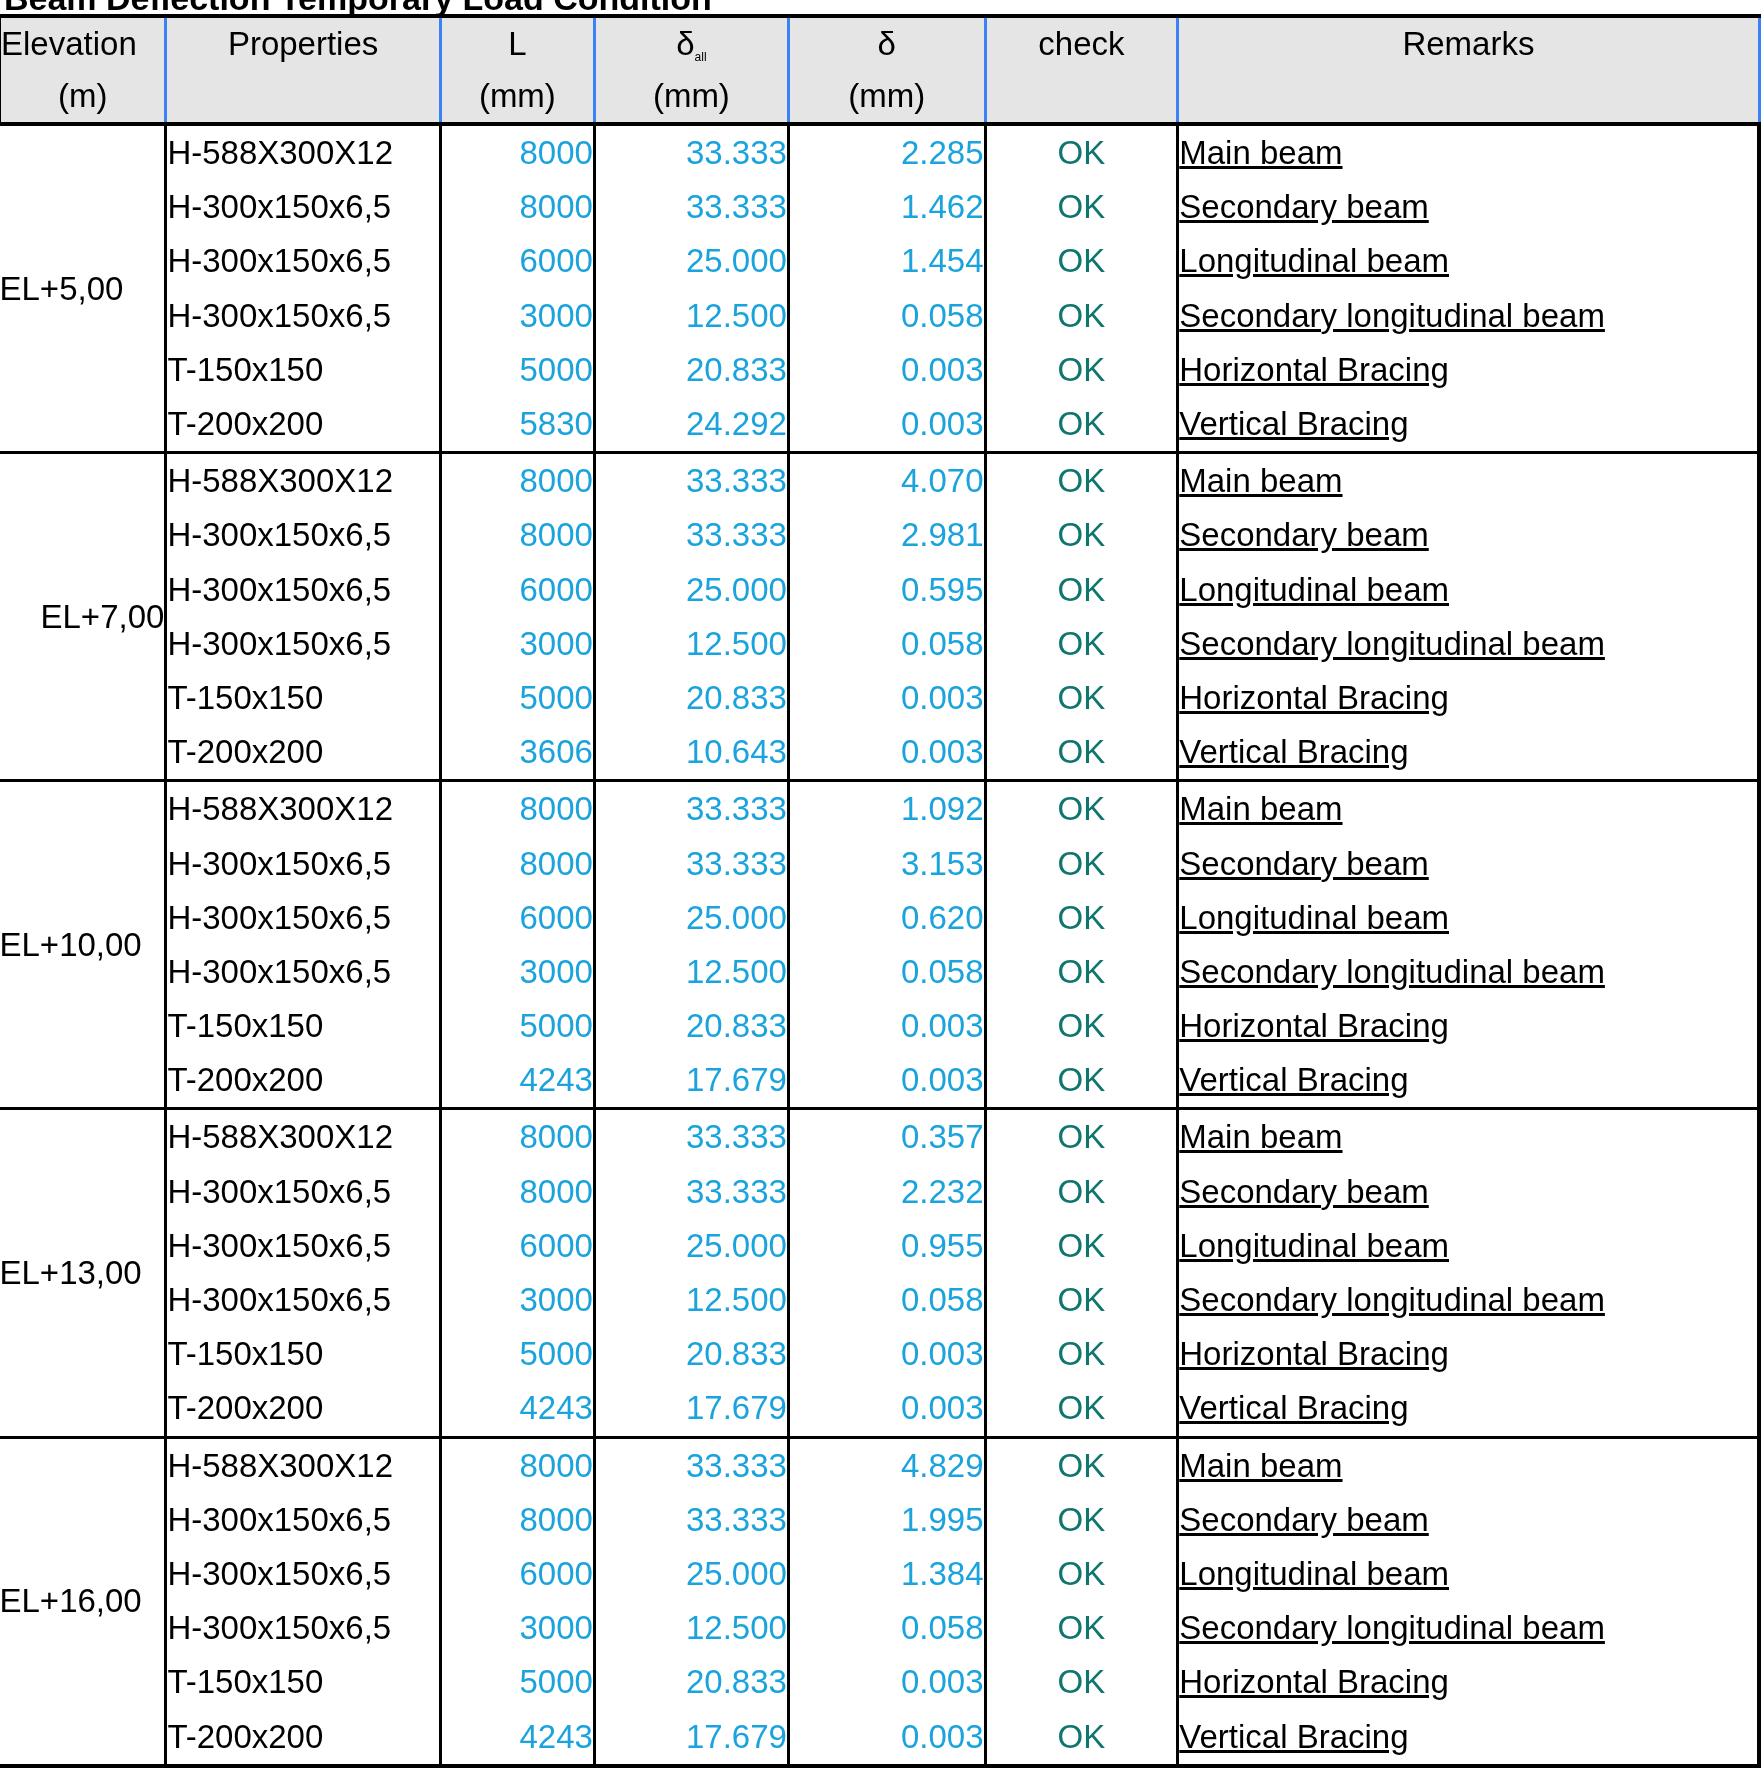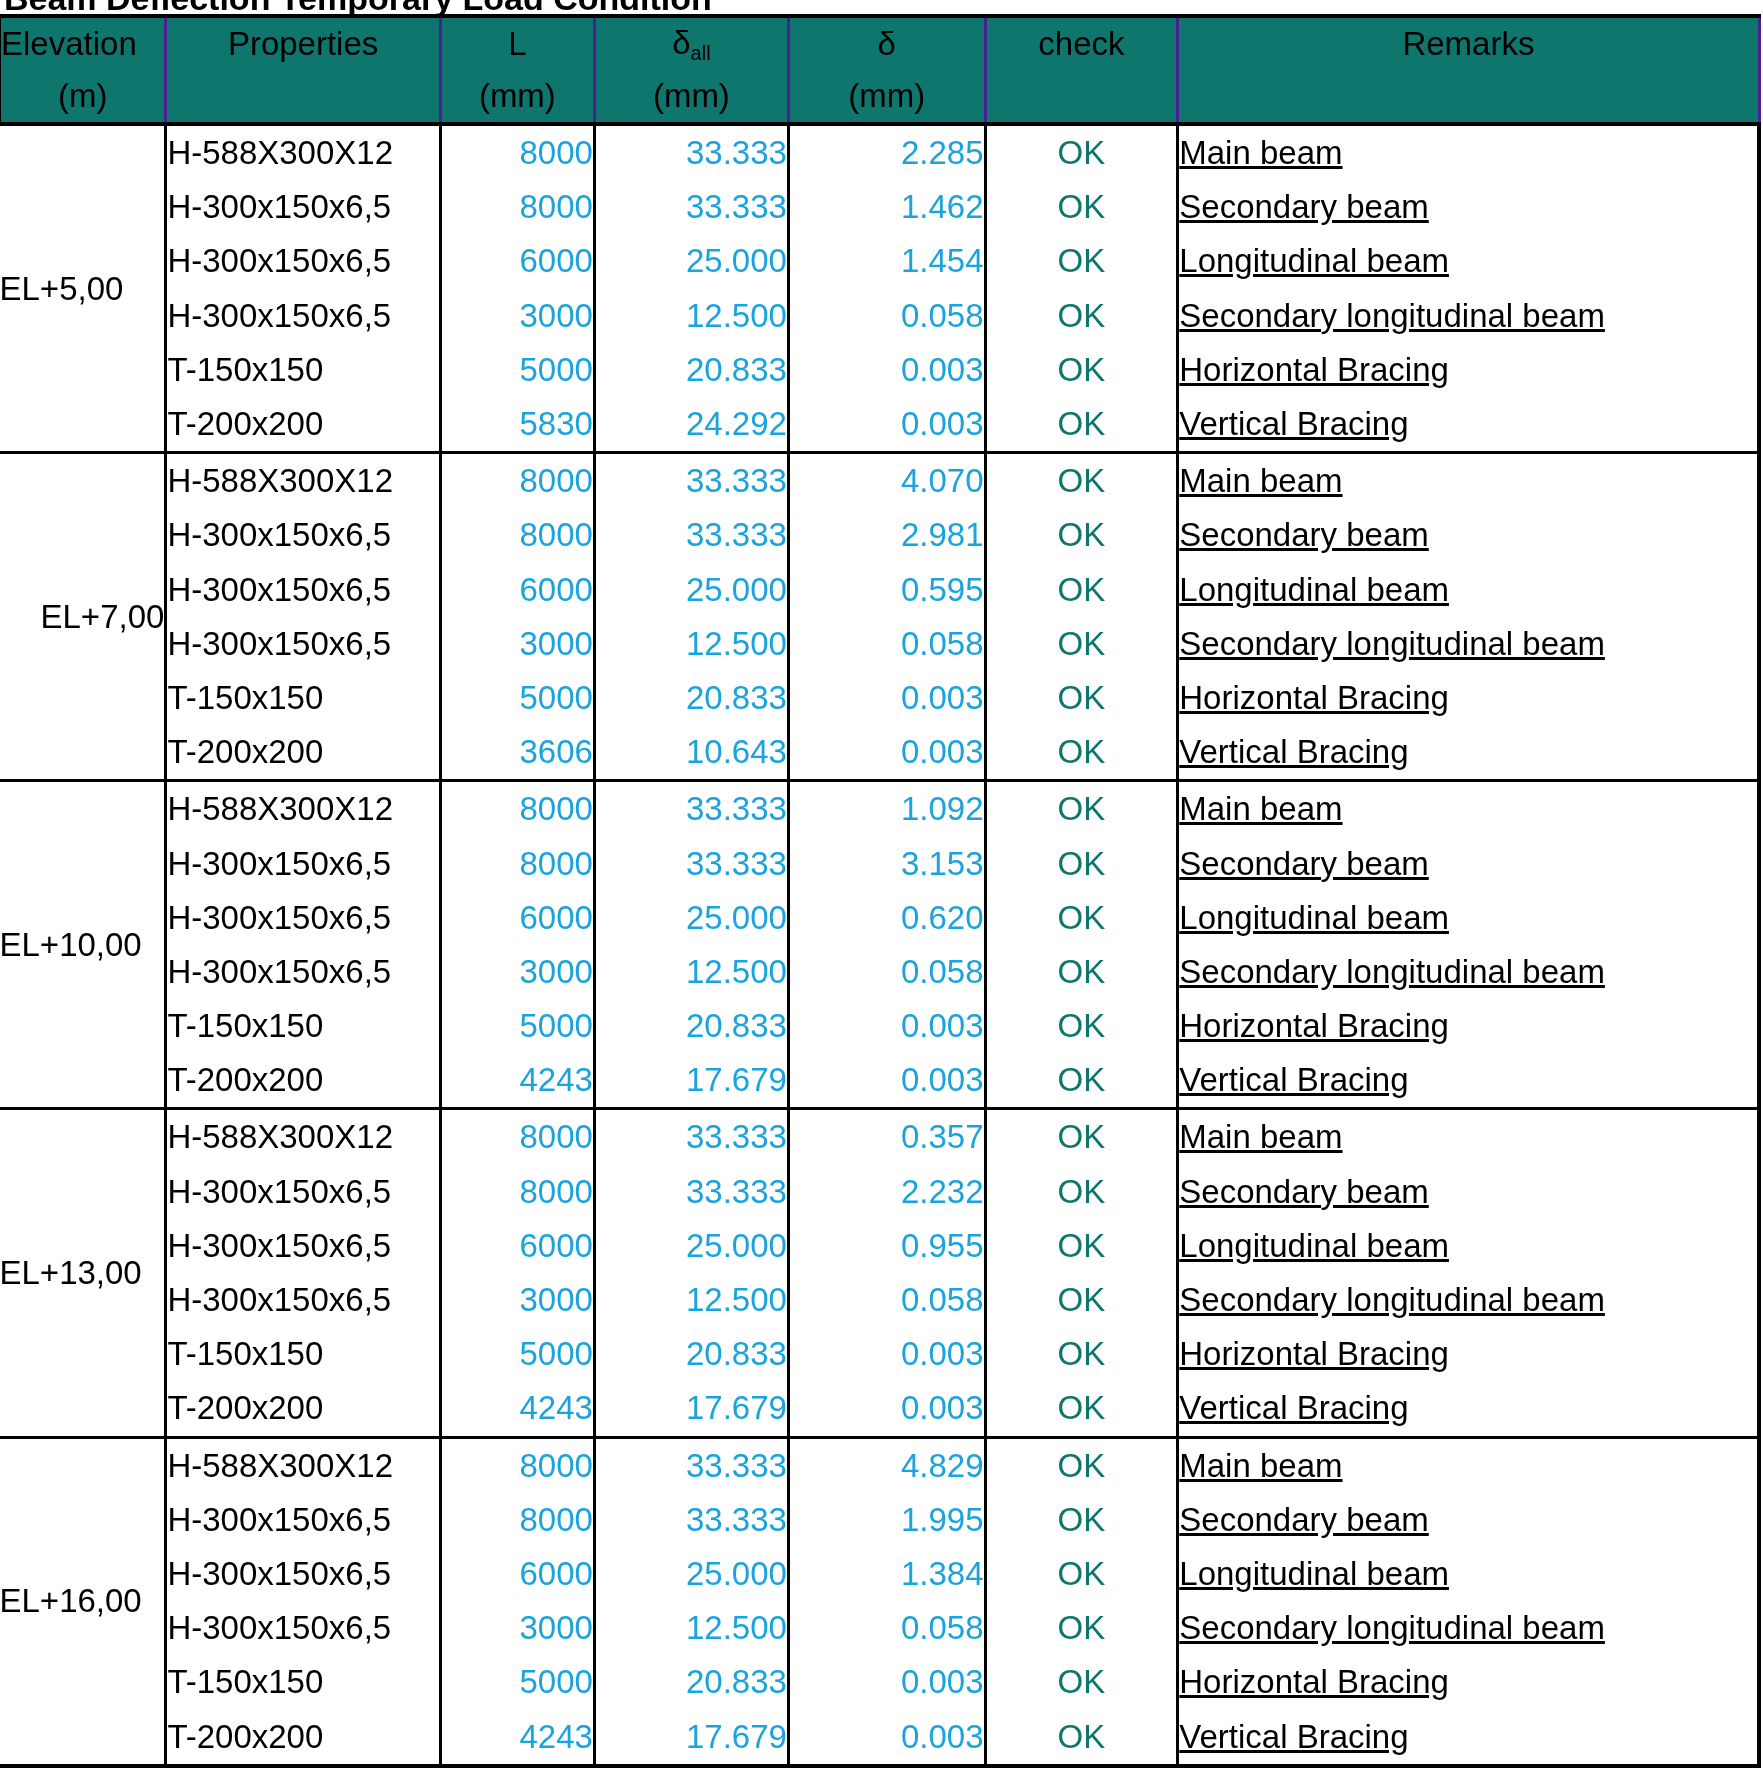--- a/index.html
+++ b/index.html
@@ -3,34 +3,34 @@
 <meta charset="utf-8">
 <style>
   html, body { margin:0; padding:0; background:#ffffff; }
   body { width:1763px; height:1774px; position:relative; overflow:hidden;
          font-family:"Liberation Sans", sans-serif; color:#000; }
   .title { position:absolute; left:4px; top:-22px; font-size:34px; font-weight:bold;
            white-space:nowrap; line-height:40px; }
   table.sheet { position:absolute; left:-2px; top:14px; border-collapse:collapse;
                 table-layout:fixed; font-size:33px; }
   table.sheet td, table.sheet th { padding:0; white-space:nowrap; overflow:hidden; }
-  thead th { background:#0f766e; font-weight:normal; height:52px; text-align:center;
-             border-left:3px solid #000; border-right:3px solid #4c1d95; vertical-align:middle; }
+  thead th { background:#e5e5e5; font-weight:normal; height:52px; text-align:center;
+             border-left:3px solid #000; border-right:3px solid #3b82f6; vertical-align:middle; }
   thead tr:first-child th { border-top:4px solid #000; }
   thead tr:last-child th { border-bottom:4px solid #000; }
   tbody td { height:54.2px; line-height:54px; }
   td.elev { text-align:left; padding-left:6px; vertical-align:middle;
             border-right:3px solid #000; overflow:visible; }
   td.prop { text-align:left; padding-left:6px; border-right:3px solid #000; }
   td.num { text-align:right; padding-right:8px; color:#1aa3dc; border-right:3px solid #000; }
   td.chk { text-align:center; color:#0f766e; border-right:3px solid #000; }
   td.rem { text-align:left; padding-left:6px; border-right:4px solid #000;text-decoration:underline; }
   tr.grp-end td { border-bottom:3px solid #000; }
   tr.grp-last td { border-bottom:4px solid #000; }
-  sub { font-size:20px; vertical-align:-6px; }
+  sub { font-size:12px; vertical-align:-6px; }
 </style>
 </head>
 <body>
 
 <div class="title">Beam Deflection Temporary Load Condition</div>
 
 <table class="sheet">
   <colgroup>
     <col style="width:152px">
       <col style="width:275px">

